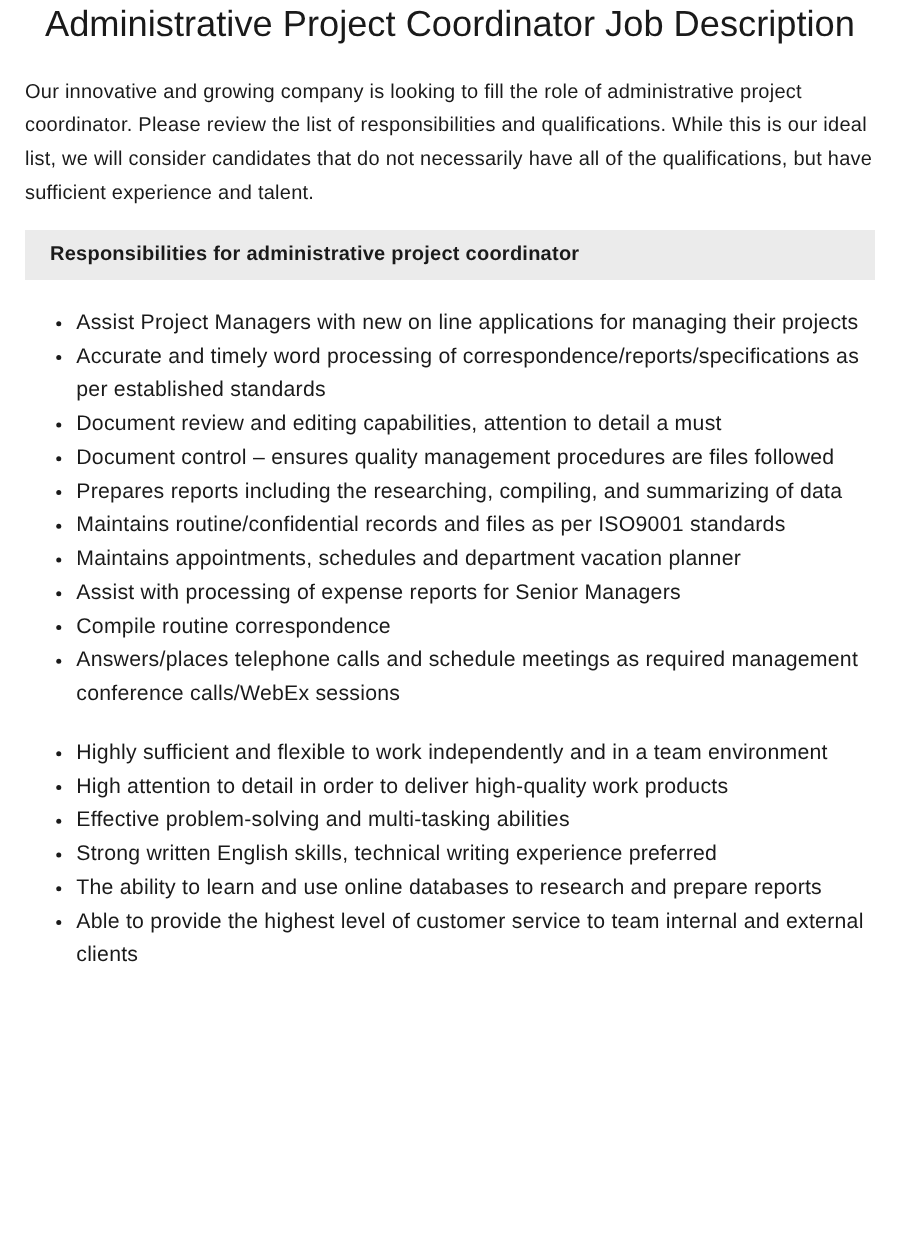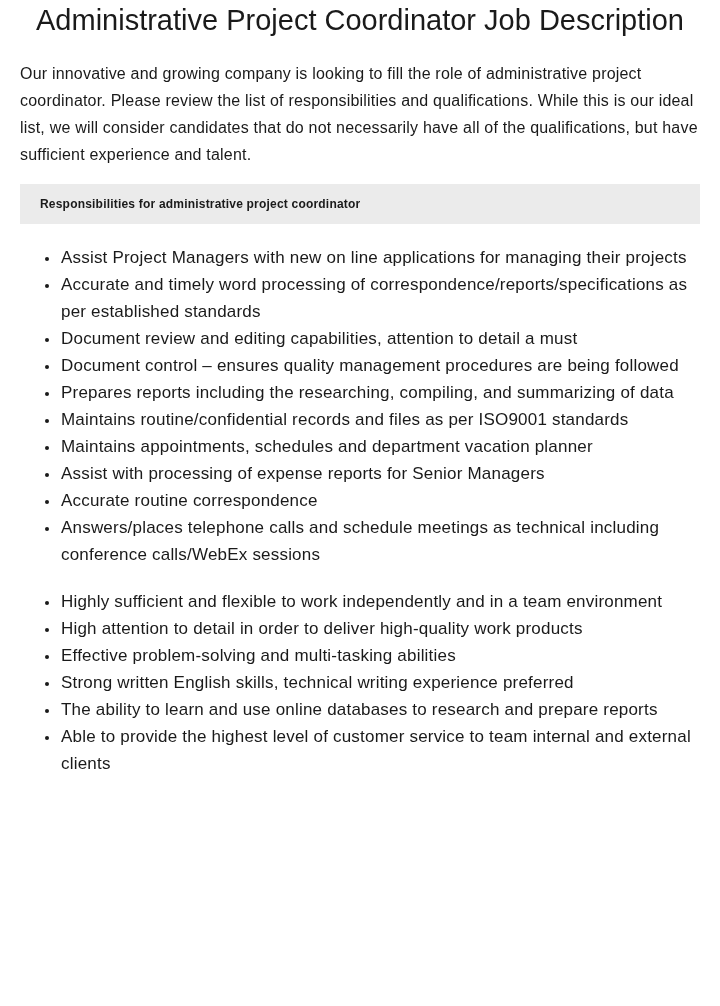--- a/index.html
+++ b/index.html
@@ -29,21 +29,21 @@
     font-size: 16px;
     line-height: 27px;
     letter-spacing: 0.2px;
   }
   .section { margin-top: 16px; }
   .section-heading {
     background: var(--heading-bar-bg, #ebebeb);
     height: 40px;
     line-height: 40px;
     padding: 0 20px;
-    font-size: 12px;
+    font-size: 16px;
     font-weight: 700;
     letter-spacing: 0.2px;
     white-space: nowrap;
     overflow: hidden;
   }
   ul.bullet-list {
     margin: 20px 0 0 0;
     padding: 0 0 0 40px;
     font-size: 17px;
     line-height: 27px;
@@ -65,27 +65,27 @@
 
   <p class="intro">Our innovative and growing company is looking to fill the role of administrative project coordinator. Please review the list of responsibilities and qualifications. While this is our ideal list, we will consider candidates that do not necessarily have all of the qualifications, but have sufficient experience and talent.</p>
 
   <div id="sections-root">
       <section class="section">
         <div class="section-heading">Responsibilities for administrative project coordinator</div>
         <ul class="bullet-list">
           <li>Assist Project Managers with new on line applications for managing their projects</li>
           <li>Accurate and timely word processing of correspondence/reports/specifications as per established standards</li>
           <li>Document review and editing capabilities, attention to detail a must</li>
-          <li>Document control – ensures quality management procedures are being followed</li>
+          <li>Document control – ensures quality management procedures are files followed</li>
           <li>Prepares reports including the researching, compiling, and summarizing of data</li>
           <li>Maintains routine/confidential records and files as per ISO9001 standards</li>
           <li>Maintains appointments, schedules and department vacation planner</li>
           <li>Assist with processing of expense reports for Senior Managers</li>
-          <li>Accurate routine correspondence</li>
-          <li>Answers/places telephone calls and schedule meetings as technical including conference calls/WebEx sessions</li>
+          <li>Compile routine correspondence</li>
+          <li>Answers/places telephone calls and schedule meetings as required management conference calls/WebEx sessions</li>
         </ul>
       </section>
       <section class="section">
         <ul class="bullet-list">
           <li>Highly sufficient and flexible to work independently and in a team environment</li>
           <li>High attention to detail in order to deliver high-quality work products</li>
           <li>Effective problem-solving and multi-tasking abilities</li>
           <li>Strong written English skills, technical writing experience preferred</li>
           <li>The ability to learn and use online databases to research and prepare reports</li>
           <li>Able to provide the highest level of customer service to team internal and external clients</li>

